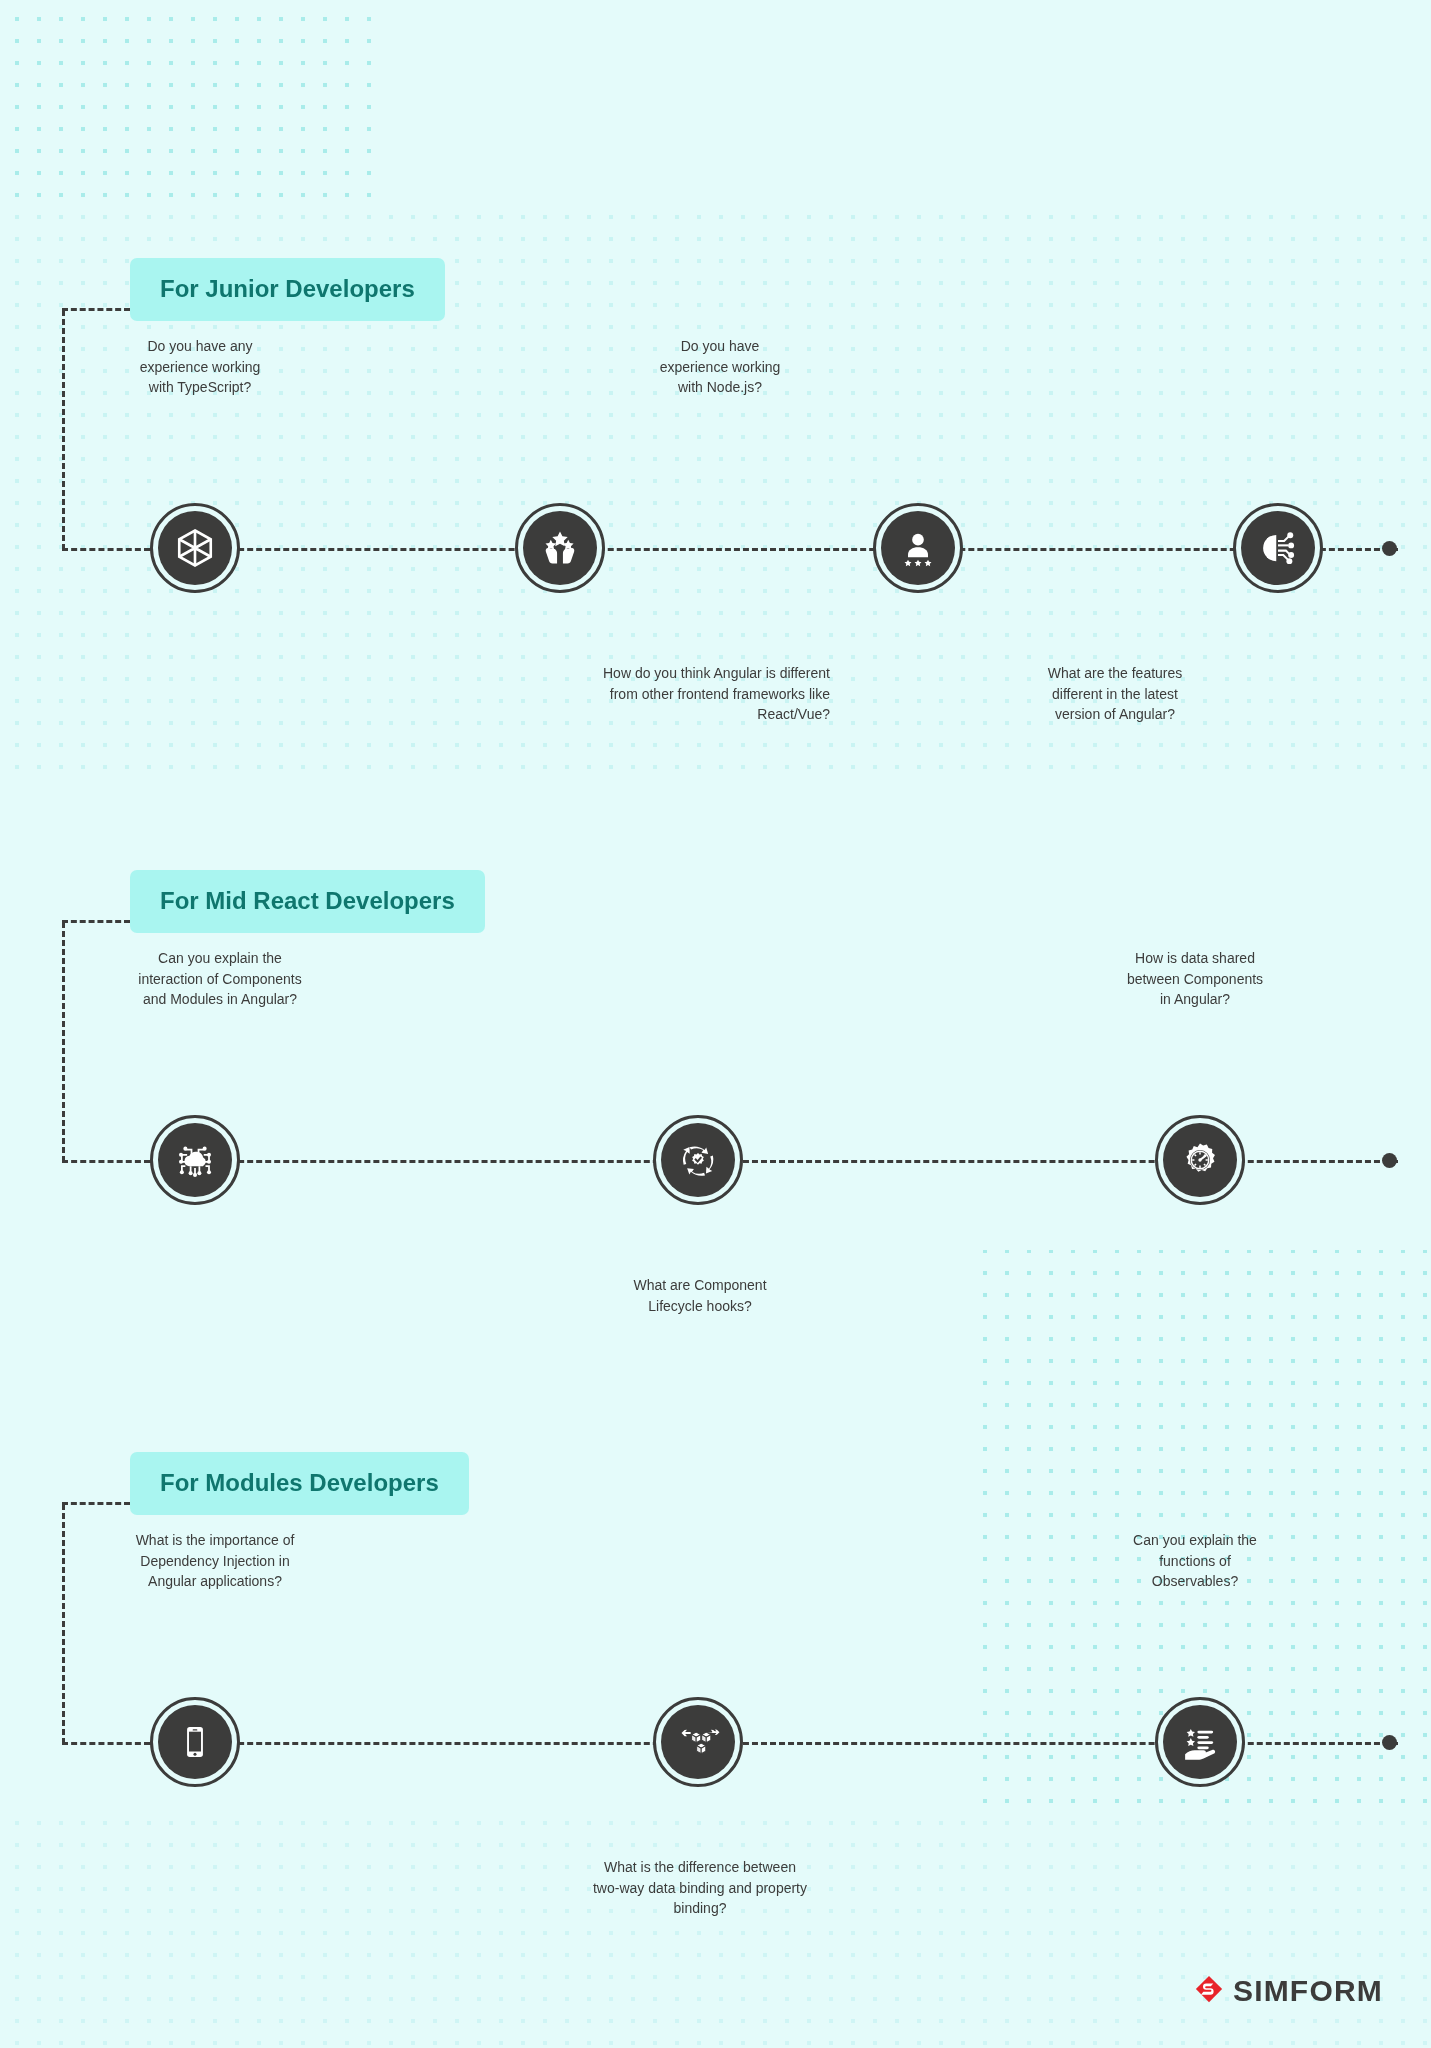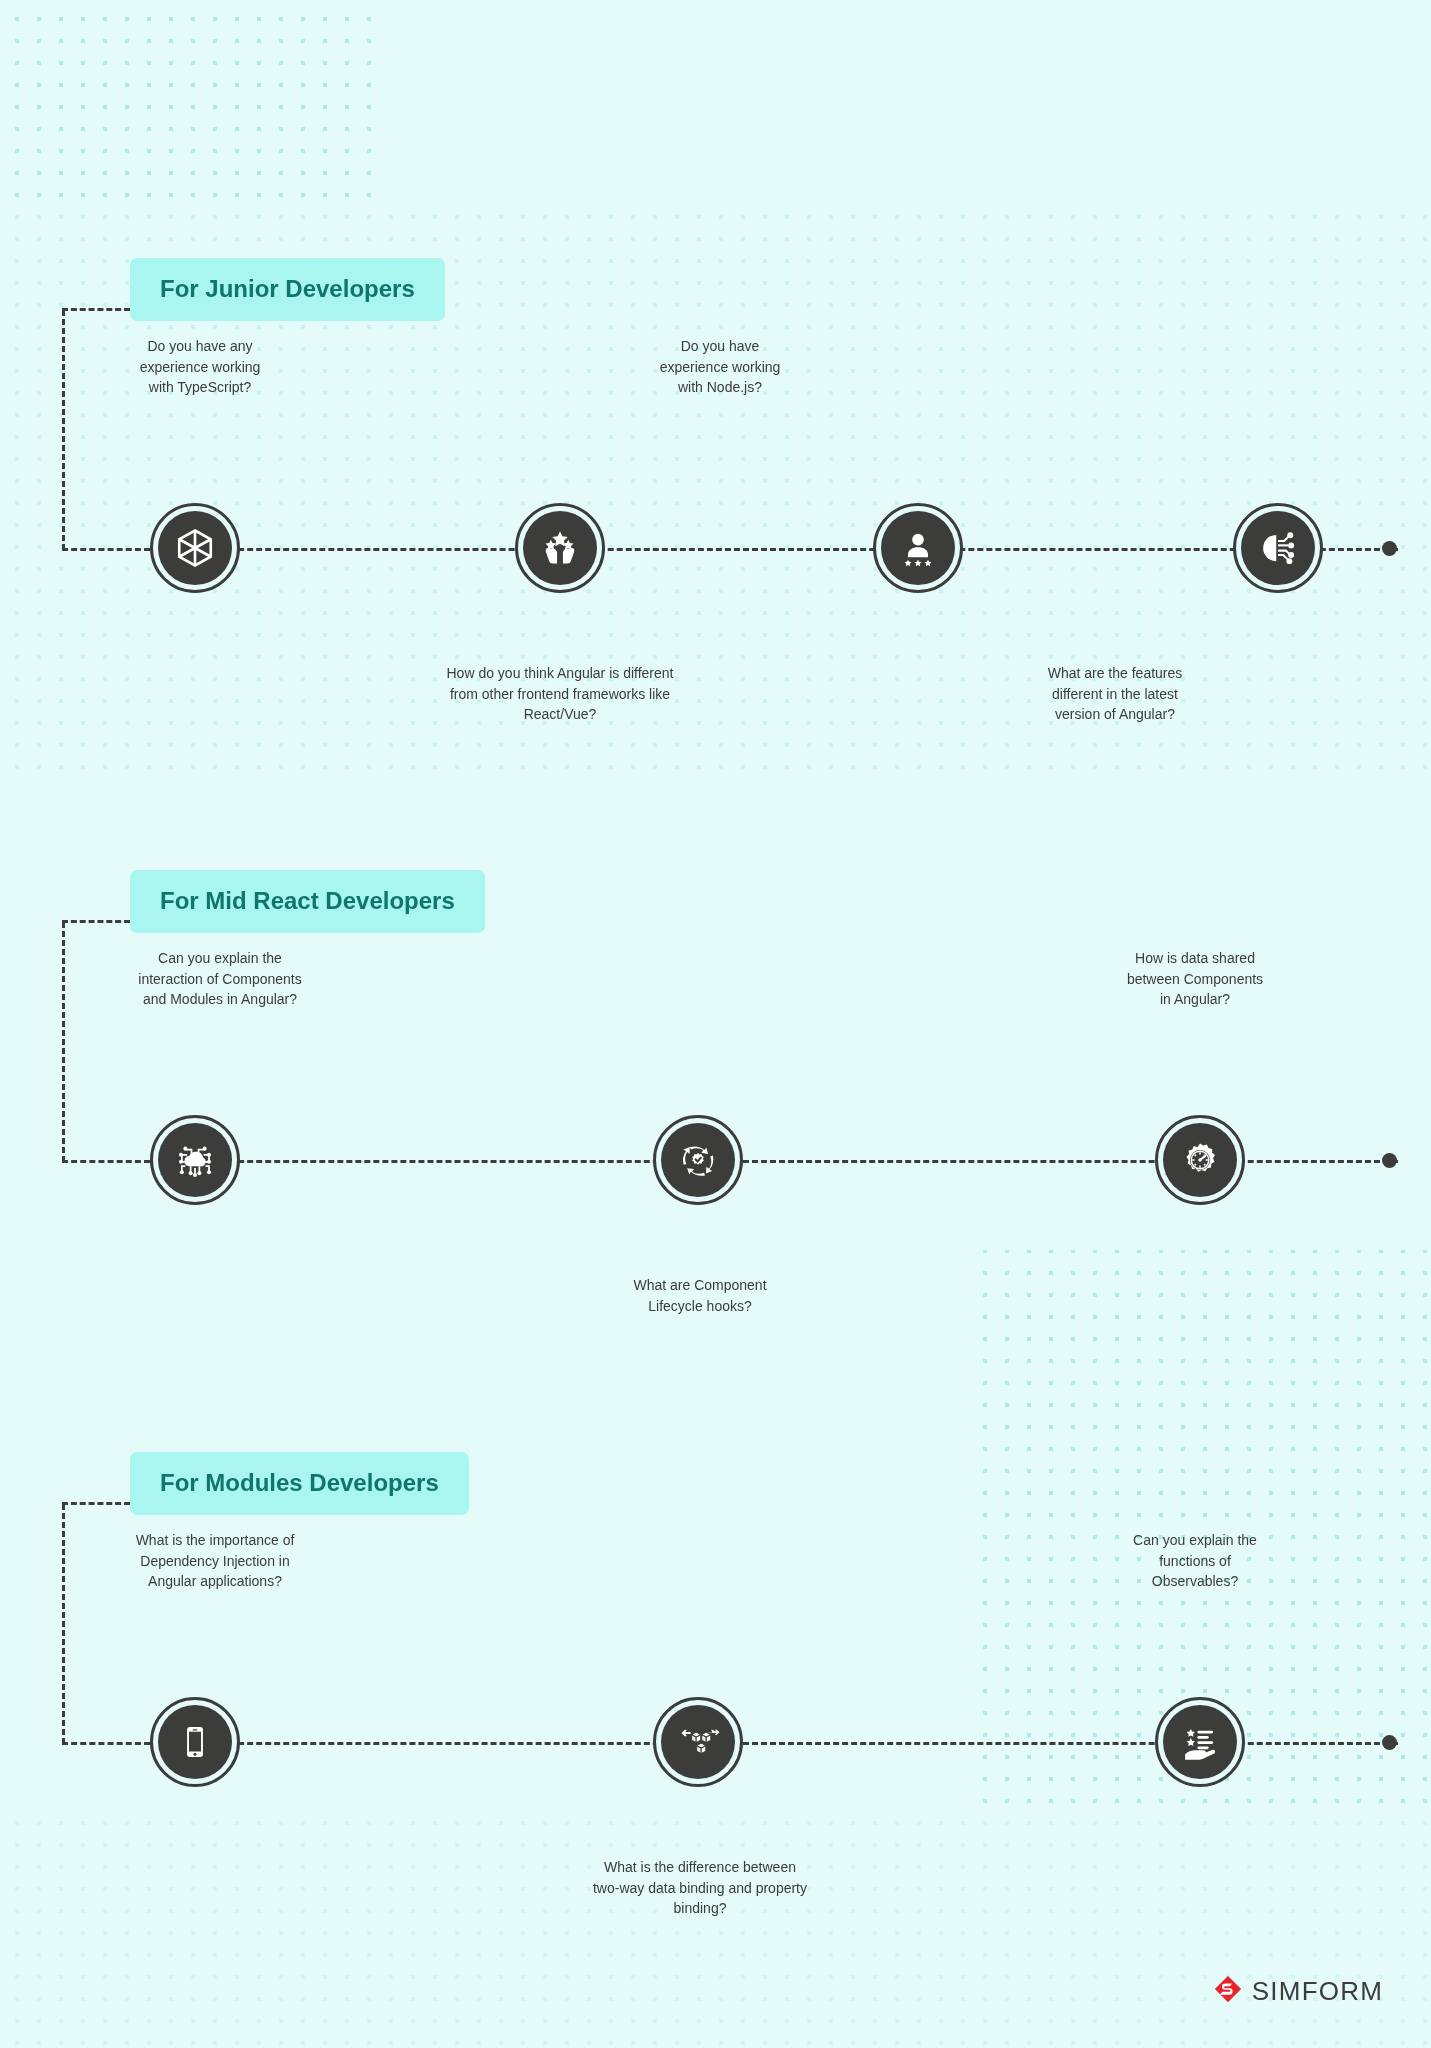--- a/index.html
+++ b/index.html
@@ -148,22 +148,22 @@
     position: absolute;
     right: 48px;
     bottom: 40px;
     display: flex;
     align-items: center;
     gap: 9px;
     z-index: 4;
   }
   .logo .mark { display: block; }
   .logo .word {
-    font-size: 26px;
-    font-weight: normal;
+    font-size: 30px;
+    font-weight: bold;
     letter-spacing: 1.2px;
     color: #3c3c3b;
   }
 </style>
 </head>
 <body>
 
 <div class="dots-layer"></div>
 <div class="wash w1"></div>
 <div class="wash w2"></div>
@@ -206,21 +206,21 @@
           <svg width="44" height="44" viewBox="0 0 48 48" fill="#fff">
             <path d="M24 6 l2.6 5.3 5.8.8-4.2 4.1 1 5.8-5.2-2.7-5.2 2.7 1-5.8-4.2-4.1 5.8-.8z"></path>
             <path d="M15 14 l1.8 3.6 4 .6-2.9 2.8.7 4-3.6-1.9-3.6 1.9.7-4-2.9-2.8 4-.6z" transform="translate(-1,1)"></path>
             <path d="M34 14 l1.8 3.6 4 .6-2.9 2.8.7 4-3.6-1.9-3.6 1.9.7-4-2.9-2.8 4-.6z" transform="translate(-1,1)"></path>
             <path d="M11 24 c-2.2 0-3 2-2.4 4 l3.4 10c.6 1.8 1.8 3 3.8 3 h5 V30 c0-2-.8-3.6-2.4-4.8 L11 24z"></path>
             <path d="M37 24 c2.2 0 3 2 2.4 4 l-3.4 10c-.6 1.8-1.8 3-3.8 3 h-5 V30 c0-2 .8-3.6 2.4-4.8 L37 24z"></path>
           </svg>
         </span>
       </div>
     </div>
-    <div class="qtext" style="left:290px;top:405px;width:540px;white-space:pre-line;">How do you think Angular is different
+    <div class="qtext" style="left:290px;top:405px;width:540px;white-space:pre-line;text-align:right;">How do you think Angular is different
 from other frontend frameworks like
 React/Vue?</div>
 
     <div class="node" style="left:873px;top:245px;">
       <div class="ring-outer"></div>
       <div class="ring-inner">
         <span>
           <svg width="40" height="40" viewBox="0 0 48 48" fill="#fff">
             <circle cx="24" cy="14" r="7"></circle>
             <path d="M12 32 c0-6 5.4-9 12-9 s12 3 12 9 v3 H12 z"></path>

